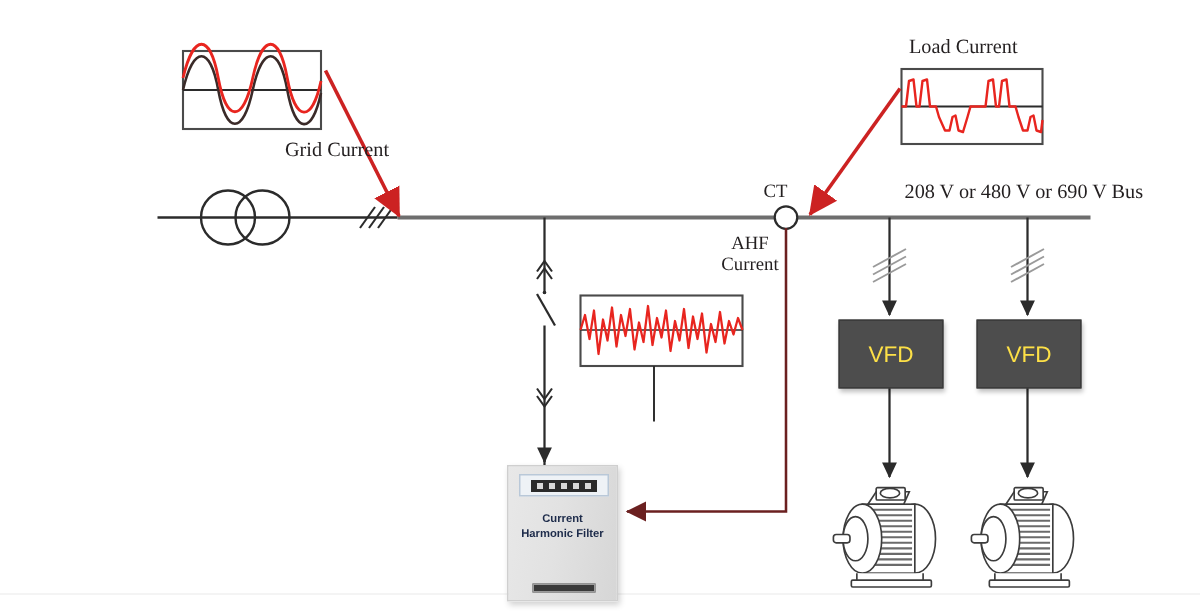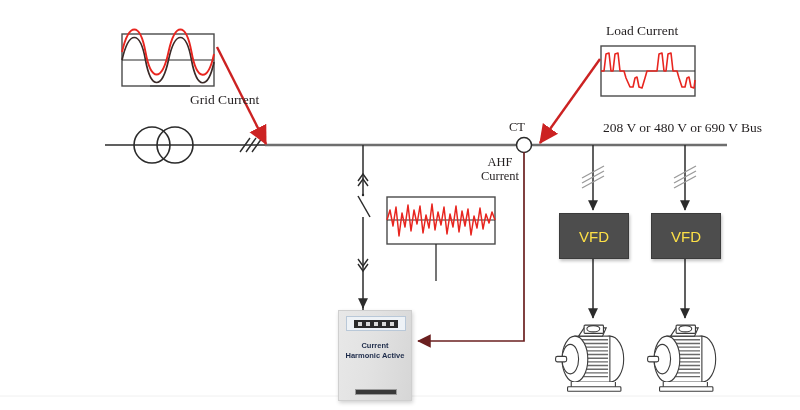--- a/index.html
+++ b/index.html
@@ -327,18 +327,18 @@
       <div id="ahf-display">
         <span class="led"></span>
         <span class="led"></span>
         <span class="led"></span>
         <span class="led"></span>
         <span class="led"></span>
       </div>
     </div>
     <div id="ahf-cab-label">
       <div>Current</div>
-      <div>Harmonic Active</div>
+      <div>Harmonic Filter</div>
     </div>
     <div id="ahf-vent"></div>
   </div>
 
 </div>
 
 </body></html>

